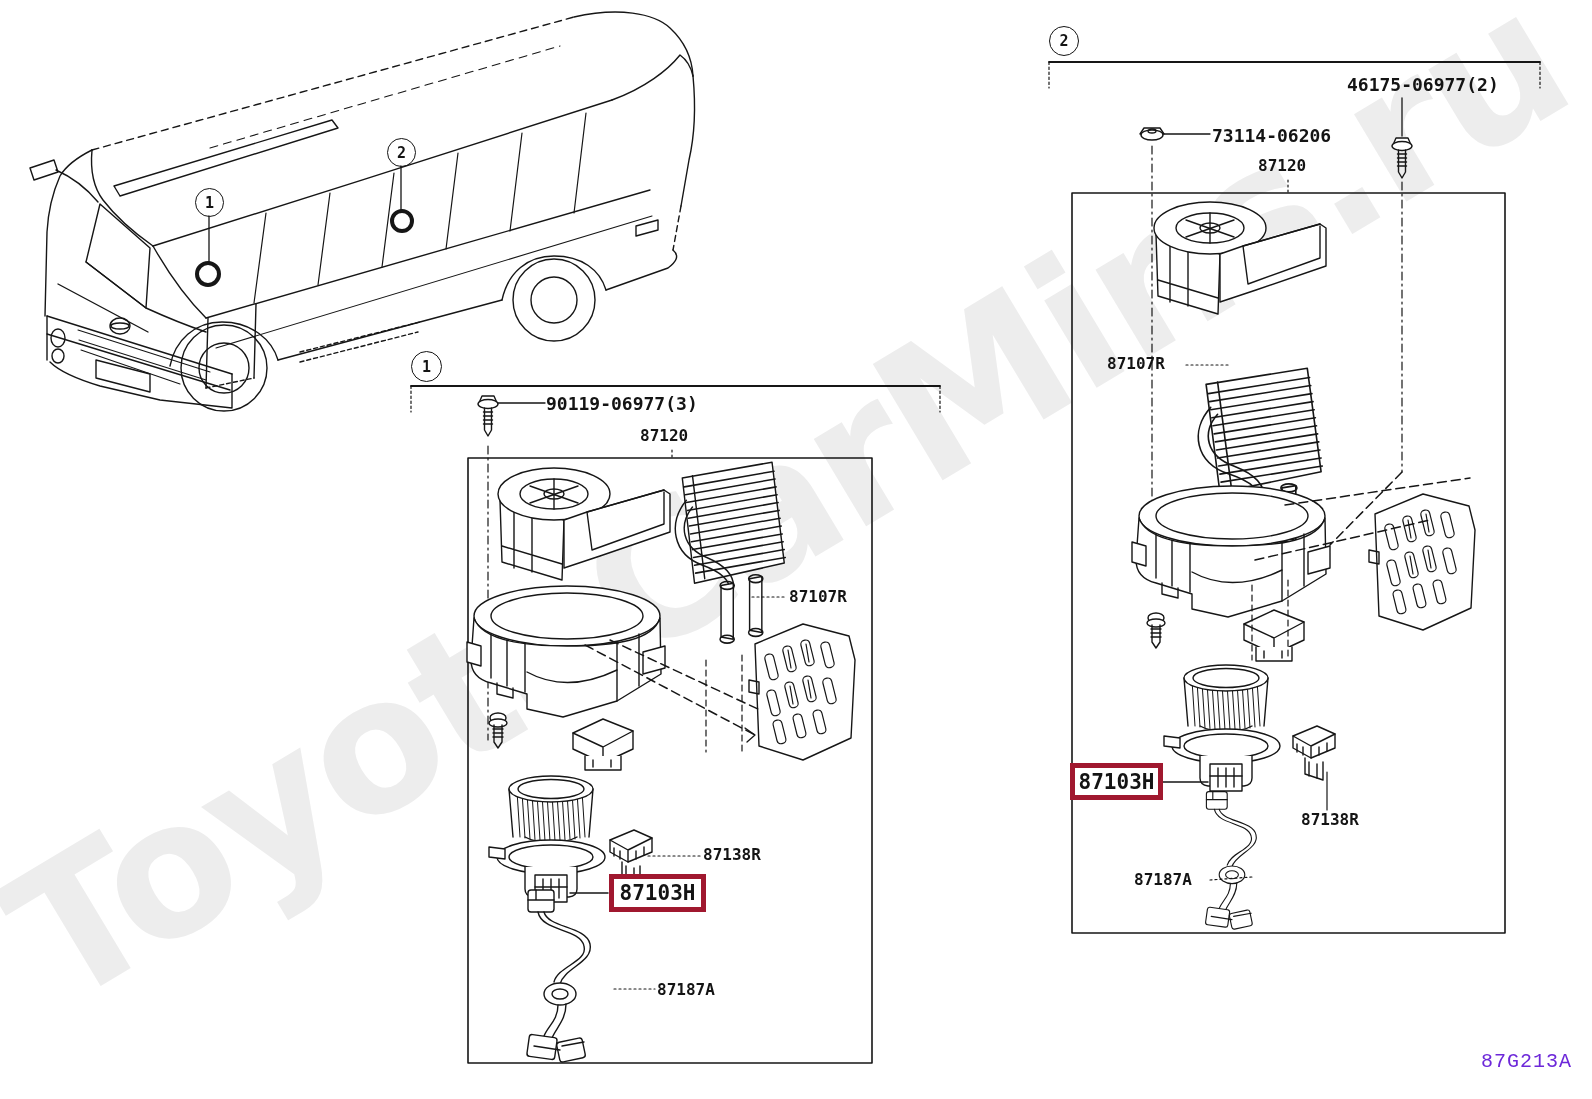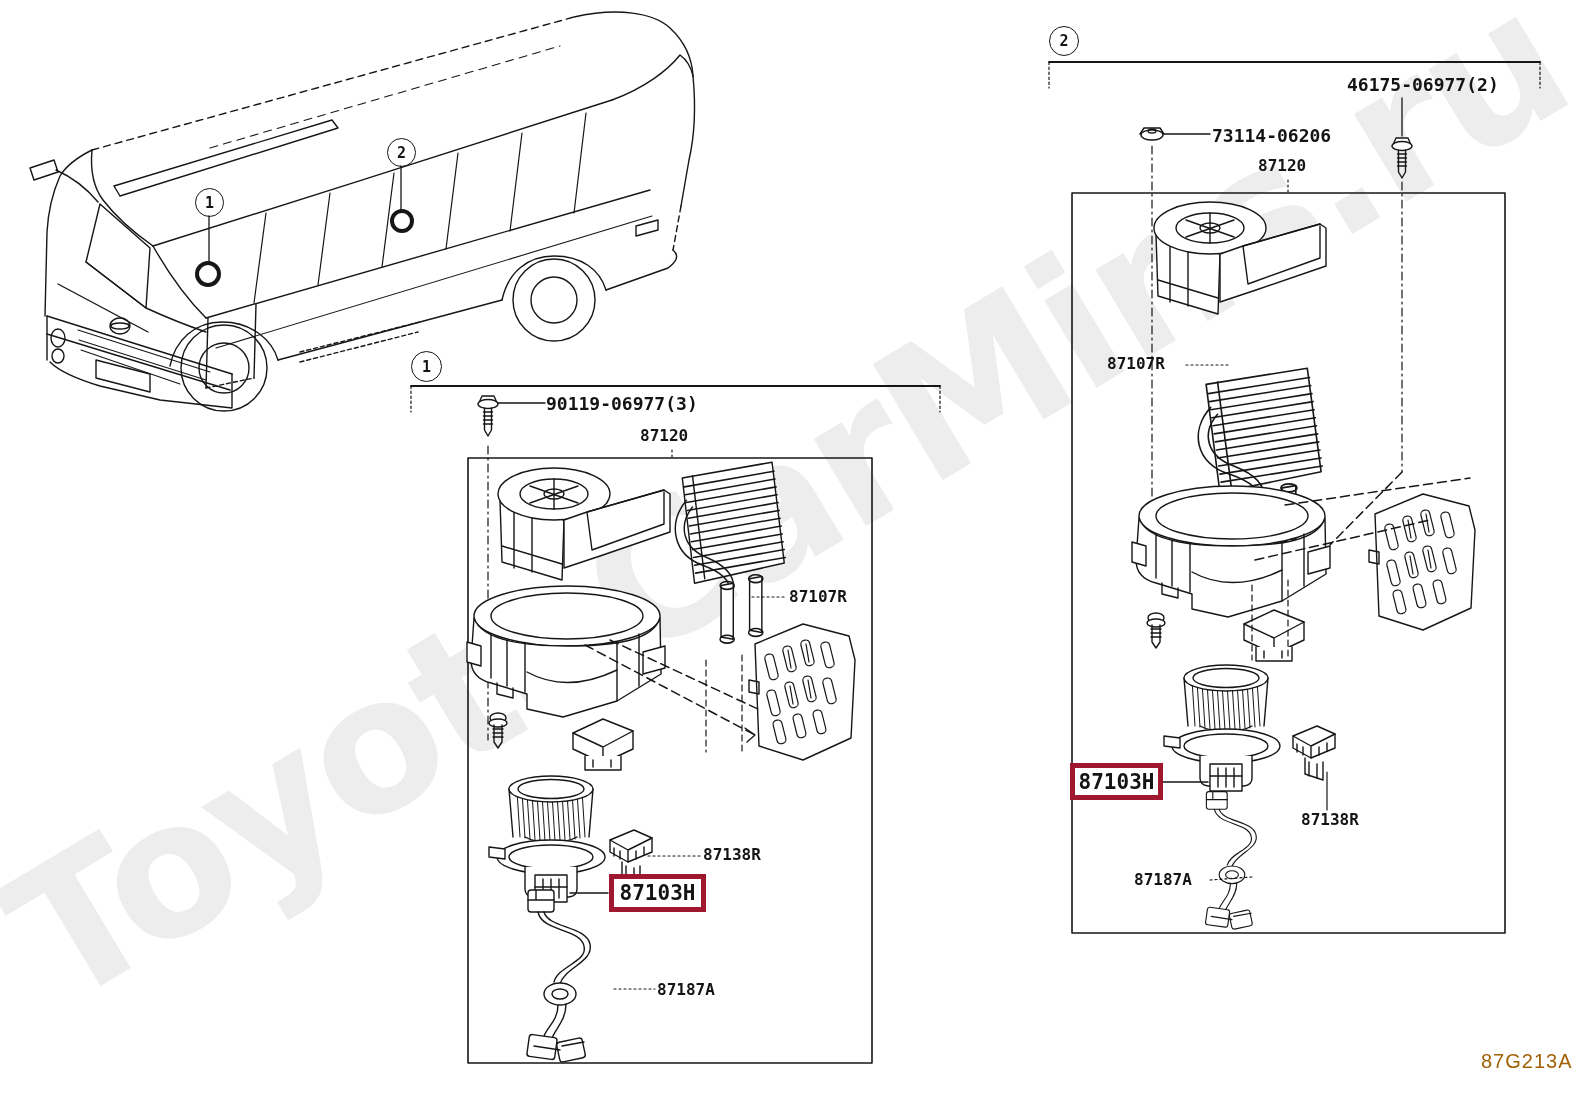--- a/index.html
+++ b/index.html
@@ -10,22 +10,22 @@
              color:#ededed;white-space:nowrap;z-index:0;user-select:none;}
   svg#art{position:absolute;left:0;top:0;z-index:1;}
   .lbl{position:absolute;z-index:2;font-weight:bold;line-height:1;white-space:nowrap;letter-spacing:0;}
   .part{font-size:16px;}
   .fast{font-size:18px;}
   .callout{position:absolute;z-index:2;border:1.7px solid #141414;border-radius:50%;
            display:flex;align-items:center;justify-content:center;background:transparent;
            font-size:15px;font-weight:bold;}
   .hibox{position:absolute;z-index:2;border:5px solid #4d7c0f;background:#fff;
          display:flex;align-items:center;justify-content:center;font-size:21px;font-weight:bold;}
-  #diagram-code{position:absolute;z-index:2;font-family:Liberation Sans, sans-serif;
-                font-size:20px;color:#a16207;letter-spacing:1px;}
+  #diagram-code{position:absolute;z-index:2;font-family:Liberation Mono, monospace;
+                font-size:20px;color:#6d28d9;letter-spacing:1px;}
 </style>
 </head>
 <body>
 
 <div id="canvas">
 
   <div id="watermark">ToyotaCarMins.ru</div>
 
   <svg id="art" width="1592" height="1099" viewBox="0 0 1592 1099" stroke="#161616" fill="none" stroke-width="1.4" stroke-linecap="round" stroke-linejoin="round">
     <defs>

